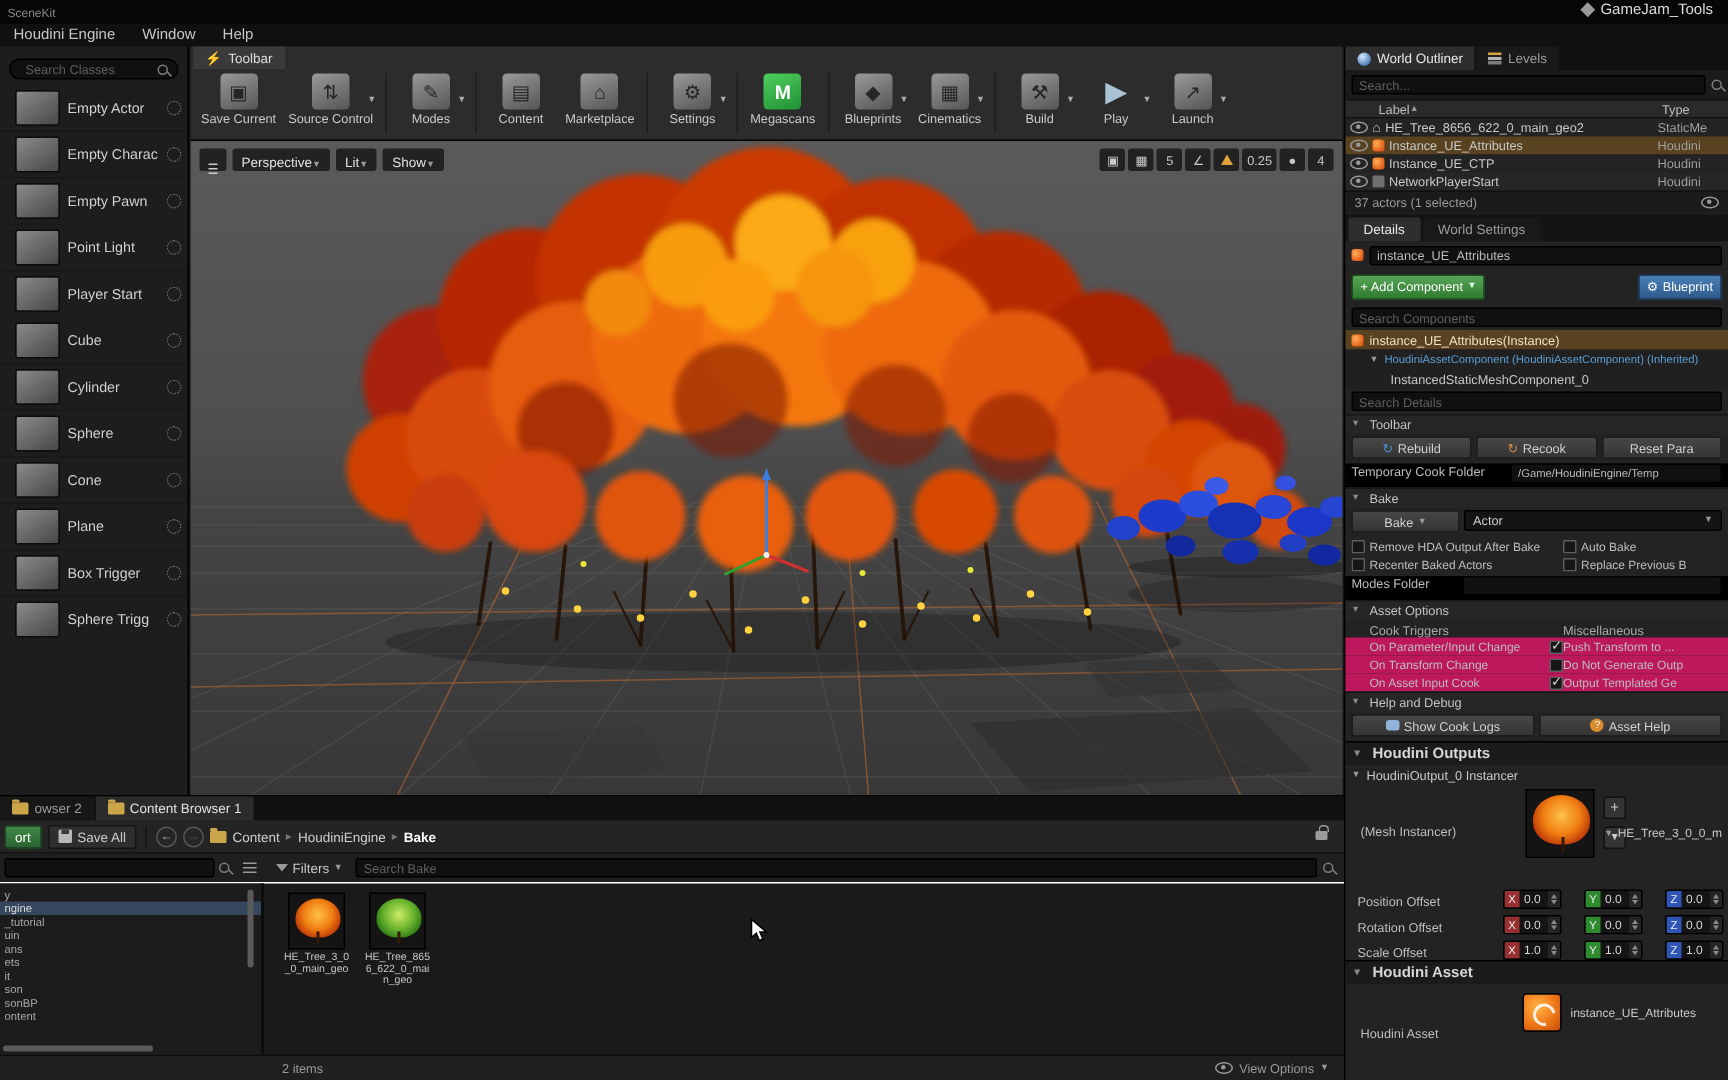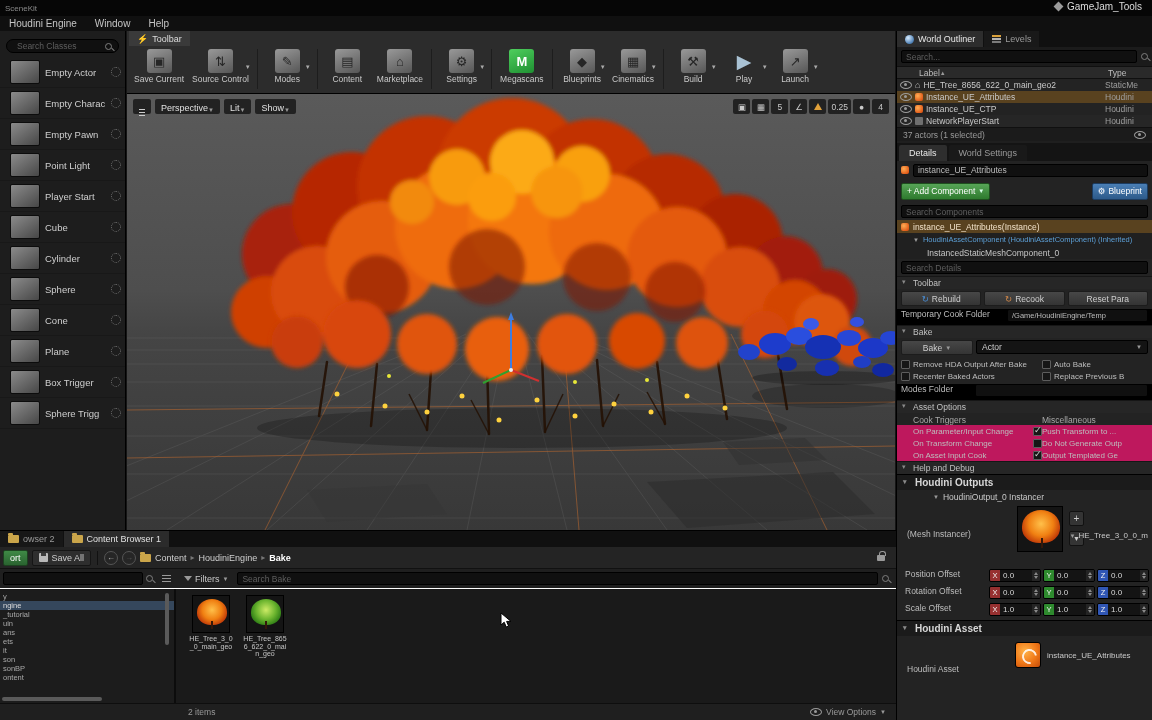--- a/index.html
+++ b/index.html
@@ -92,26 +92,26 @@
 .kv{height:16px;display:flex;align-items:flex-start;gap:4px;padding:0 4px;background:#000000;font-size:8.5px;color:#bdbdbd}
 .sdrop{height:14px;background:#141414;border:1px solid #000;border-radius:2px;display:flex;align-items:center;gap:4px;padding:0 5px;font-size:8.5px;color:#ccc}
 .cbgrid{display:grid;grid-template-columns:1fr 106px;gap:3px 4px;padding:3px 4px;background:#232323;font-size:8px}
 .cbitem{display:flex;align-items:center;gap:3px;white-space:nowrap;overflow:hidden;color:#bdbdbd}
 .acols{display:flex;padding:2px 4px 0;background:#232323;font-size:8.5px;color:#a8a8a8}
 .aorow{display:flex;align-items:center;padding:0 4px;background:#be185d;font-size:8px;height:12px;color:#bdbdbd}
 .aoleft{flex:1;display:flex;align-items:center;gap:3px;padding-left:12px;overflow:hidden;white-space:nowrap}
 .aoright{width:106px;white-space:nowrap;overflow:hidden}
 .qico{width:9px;height:9px;border-radius:50%;background:#d98c2b;color:#fff;font-size:7px;display:flex;align-items:center;justify-content:center;flex:none}
 .bub{width:9px;height:7px;background:#8fb3d9;border-radius:2px;flex:none}
-.orow{height:13px;padding-left:36px;display:flex;align-items:center;gap:4px;font-size:8.5px;background:#232323;color:#c9c9c9}
+.orow{height:13px;padding-left:4px;display:flex;align-items:center;gap:4px;font-size:8.5px;background:#232323;color:#c9c9c9}
 .mi{position:relative;height:66px;background:#232323}
 .mi-lab{position:absolute;left:10px;top:26px;font-size:8.5px;color:#bdbdbd}
 .pbtn{position:absolute;width:15px;height:15px;background:#343434;border:1px solid #111;border-radius:2px;color:#ccc;font-size:10px;display:flex;align-items:center;justify-content:center}
 .mi-ref{position:absolute;right:4px;top:28px;font-size:8px;color:#c9c9c9;display:flex;align-items:center;gap:3px}
-.off-row{height:17px;display:flex;align-items:flex-start;padding:0 3px 0 8px;gap:2px;background:#232323}
+.off-row{height:17px;display:flex;align-items:flex-end;padding:0 3px 0 8px;gap:15px;background:#232323}
 .off-label{width:82px;font-size:8.5px;color:#bdbdbd;flex:none}
 .axis{flex:1;display:flex;height:13px;border:1px solid #000;background:#141414;border-radius:2px;overflow:hidden}
 .ax-tag{width:10px;font-size:7.5px;color:#f0f0f0;display:flex;align-items:center;justify-content:center;flex:none}
 .ax-x{background:#973030}.ax-y{background:#2e8a2e}.ax-z{background:#3056b5}
 .ax-val{flex:1;display:flex;align-items:center;padding-left:3px;font-size:8px;color:#d8d8d8}
 .ax-spin{width:8px;display:flex;flex-direction:column;align-items:center;justify-content:center;gap:1px;background:#242424;flex:none}
 .ax-spin i{width:0;height:0;border-left:2.5px solid transparent;border-right:2.5px solid transparent}
 .ax-spin .up{border-bottom:3px solid #8a8a8a}.ax-spin .dn{border-top:3px solid #8a8a8a}
 .ha{position:relative;flex:1;background:#232323}
 .hlogo{position:absolute;left:118px;top:6px;width:26px;height:26px;border-radius:3px;background:radial-gradient(circle at 38% 35%,#ffb347,#f07818 55%,#c24a08);border:1px solid #000}
@@ -672,20 +672,30 @@
     </div>
     <div class="aorow">
       <div class="aoleft">
           <span style="flex:1;overflow:hidden">On Asset Input Cook</span>
           <span class="cbx on"></span>
         </div>
       <div class="aoright">Output Templated Ge</div>
     </div>
 
     <div class="sec">Help and Debug</div>
+    <div class="row3">
+      <div class="sbtn">
+          <span class="bub"></span>
+          <span>Show Cook Logs</span>
+        </div>
+      <div class="sbtn">
+          <span class="qico">?</span>
+          <span>Asset Help</span>
+        </div>
+    </div>
 
     <div class="sec big">Houdini Outputs</div>
     <div class="orow">
         <span class="caret">▼</span>
         <span>HoudiniOutput_0 Instancer</span>
       </div>
     <div class="mi">
       <span class="mi-lab">(Mesh Instancer)</span>
       <div class="tree-thumb bigt" style="position:absolute;left:120px;top:3px"></div>
       <div class="pbtn" style="left:172px;top:8px">+</div>

